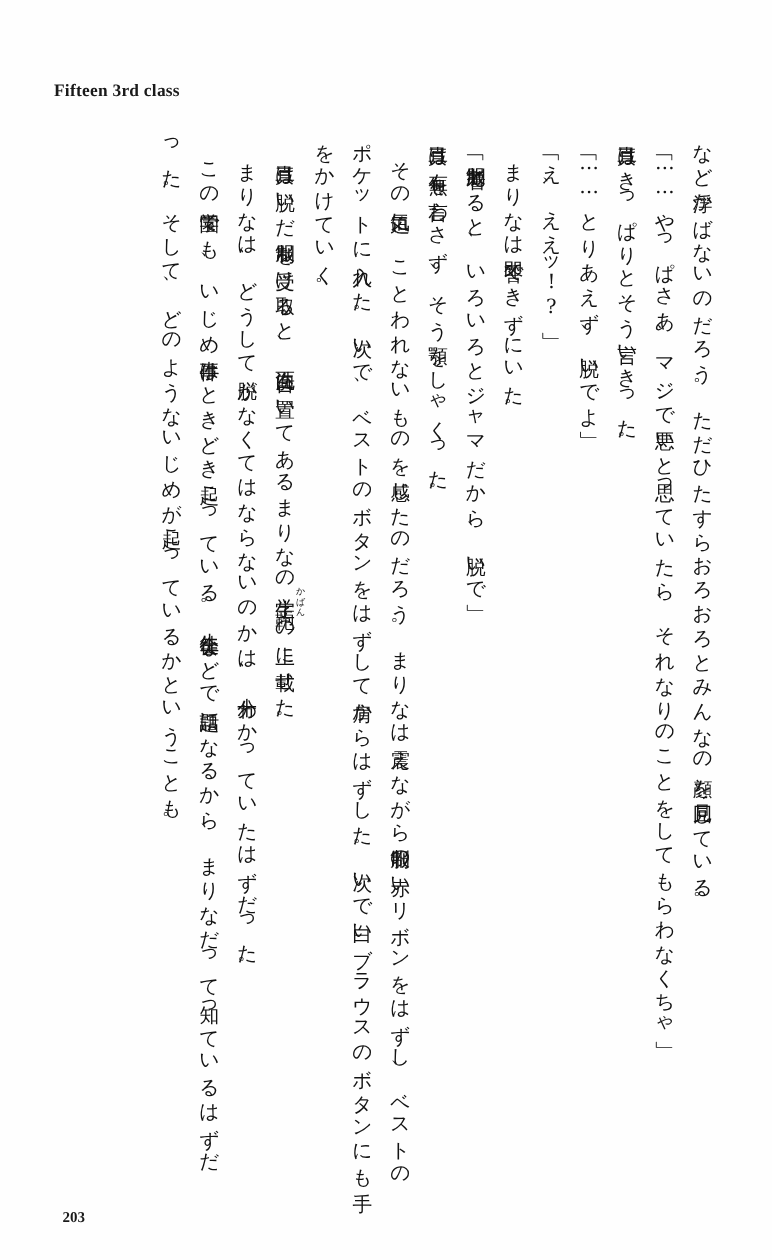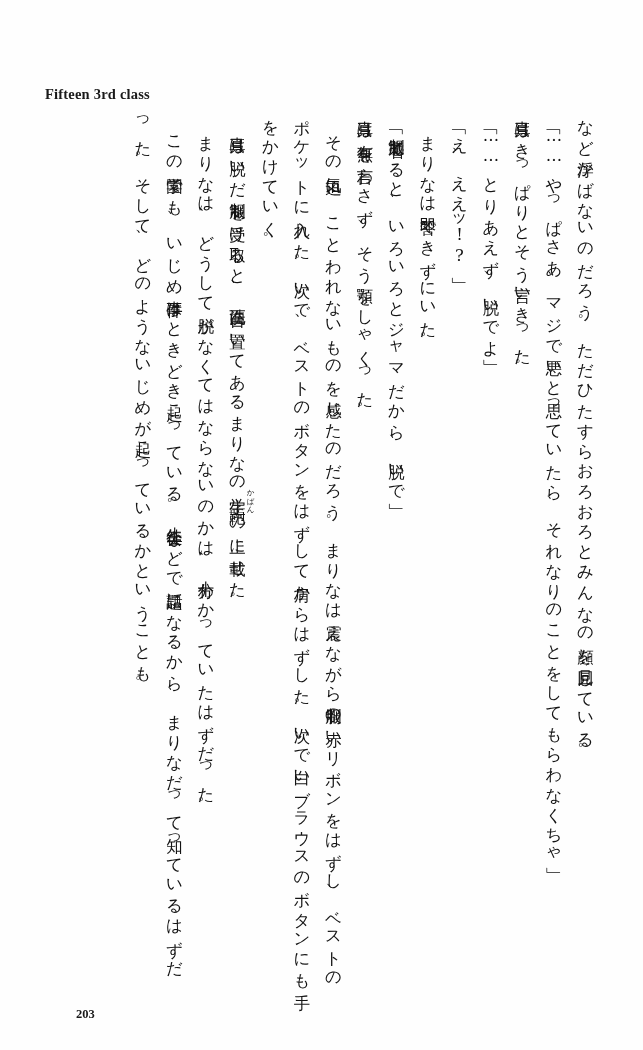--- a/index.html
+++ b/index.html
@@ -18,21 +18,21 @@
 
   .page {
     position: absolute;
     inset: 0;
     background: #fefefe;
   }
 
   
   .running-head {
     position: absolute;
-    top: 86px;
+    top: 68px;
     left: 45px;
     font-family: "Liberation Serif", "DejaVu Serif", serif;
     font-size: 14.5px;
     font-weight: 700;
     letter-spacing: 0.2px;
     color: #1a1a1a;
     white-space: nowrap;
   }
 
   
@@ -75,21 +75,20 @@
 
   
   .folio {
     position: absolute;
     left: 52px;
     bottom: 28px;
     font-family: "Liberation Serif", "DejaVu Serif", serif;
     font-size: 12.5px;
     font-weight: 700;
     color: #1a1a1a;
-    margin-left: 24px;
   }
 </style>
 </head>
 <body>
 
 <div class="page">
 
   <div class="running-head">Fifteen 3rd class</div>
 
   <div class="body-text">

